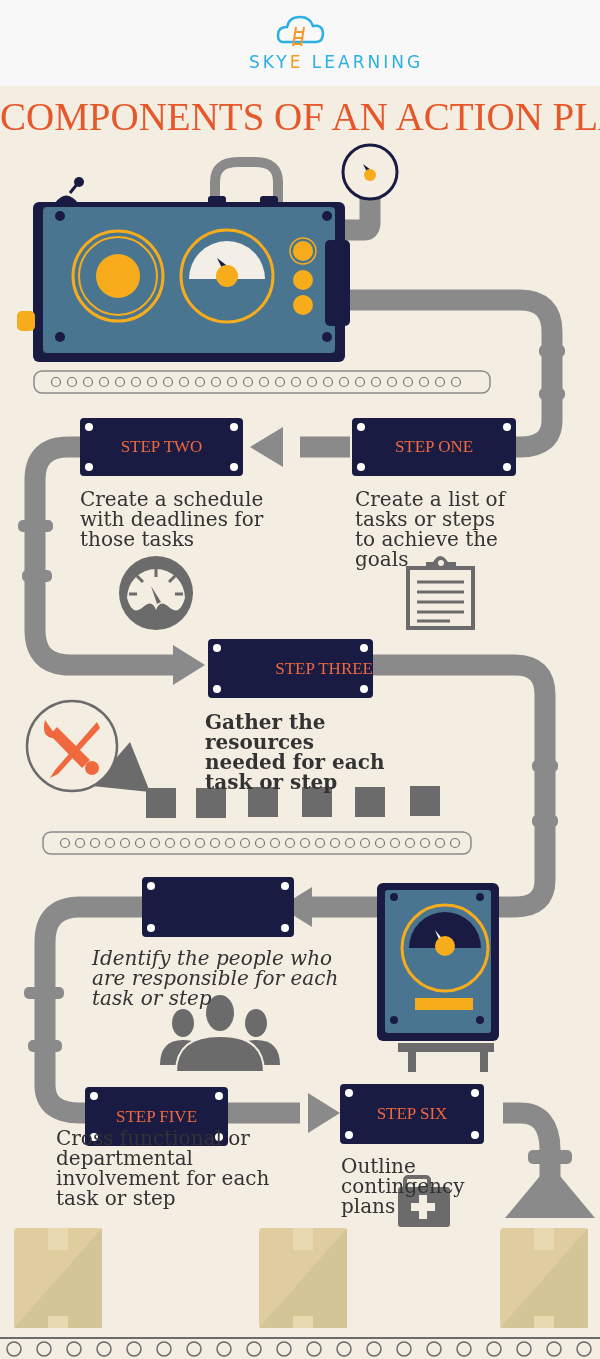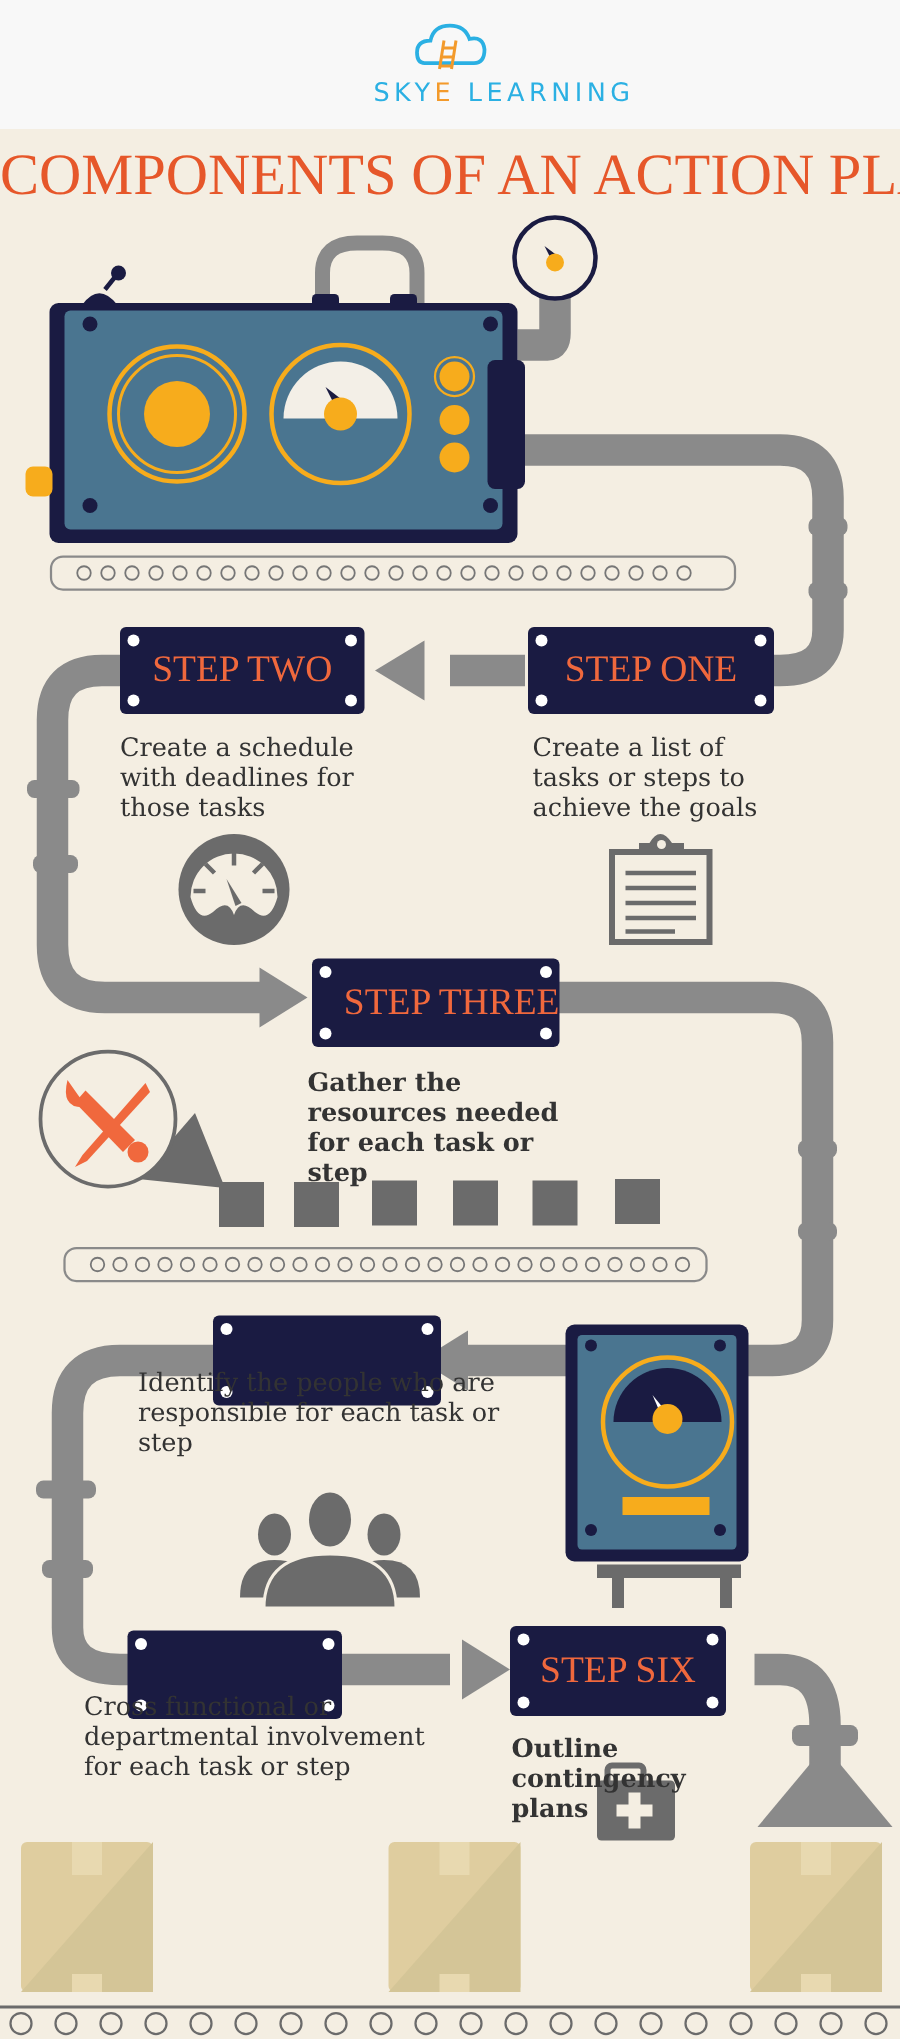--- a/index.html
+++ b/index.html
@@ -6,25 +6,25 @@
   html, body { width: 600px; height: 1359px; overflow: hidden; background: #f4eee2; }
   body { position: relative; font-family: "DejaVu Serif", serif; }
   .header { position: absolute; left: 0; top: 0; width: 600px; height: 86px; background: #f8f8f8; }
   .brand { position: absolute; left: 0; top: 52px; width: 600px; text-align: center;
     font-family: "DejaVu Sans", sans-serif; font-size: 17px; letter-spacing: 3px; color: #2bb0e3; margin-left: 36px; }
   .brand .e { color: #f39a2b; }
   .title { position: absolute; left: 0; top: 94px; width: 600px; text-align: center;
     font-family: "Liberation Serif", serif; font-size: 39px; color: #e6572a; letter-spacing: 0px; white-space: nowrap; }
   svg.art { position: absolute; left: 0; top: 0; }
   .plate { position: absolute; background: #1a1b42; border-radius: 4px; display: flex; align-items: center; justify-content: center;
-    color: #f0683d; font-family: "Liberation Serif", serif; font-size: 25px; white-space: nowrap; }
+    color: #f0683d; font-family: "Liberation Serif", serif; font-size: 17px; white-space: nowrap; }
   .plate .dot { position: absolute; width: 8px; height: 8px; border-radius: 50%; background: #fff; }
   .plate .tl { left: 5px; top: 5px; } .plate .tr { right: 5px; top: 5px; }
   .plate .bl { left: 5px; bottom: 5px; } .plate .br { right: 5px; bottom: 5px; }
-  .desc { position: absolute; font-family: "DejaVu Serif", serif; font-size: 17px; line-height: 20px; color: #333; }
+  .desc { position: absolute; font-family: "DejaVu Serif", serif; font-size: 20px; line-height: 20px; color: #333; }
 </style>
 </head>
 <body>
 
 <div class="header"></div>
 <div class="brand"><span>SKY</span><span class="e">E</span><span> LEARNING</span></div>
 <div class="title">COMPONENTS OF AN ACTION PLAN</div>
 
 <svg class="art" width="600" height="1359" viewBox="0 0 600 1359">
 
@@ -307,27 +307,28 @@
     <i class="dot tl"></i>
     <i class="dot tr"></i>
     <i class="dot bl"></i>
     <i class="dot br"></i>
   </div>
 <div class="plate" style="left:85px;top:1087px;width:143px;height:59px;">
     <i class="dot tl"></i>
     <i class="dot tr"></i>
     <i class="dot bl"></i>
     <i class="dot br"></i>
+    <span>STEP FIVE</span>
   </div>
 <div class="plate" style="left:340px;top:1084px;width:144px;height:60px;">
     <i class="dot tl"></i>
     <i class="dot tr"></i>
     <i class="dot bl"></i>
     <i class="dot br"></i>
     <span>STEP SIX</span>
   </div>
 
 <div class="desc" style="left:355px;top:489px;width:165px;">Create a list of tasks or steps to achieve the goals</div>
 <div class="desc" style="left:80px;top:489px;width:190px;">Create a schedule with deadlines for those tasks</div>
 <div class="desc" style="left:205px;top:712px;width:190px;font-weight:bold;">Gather the resources needed for each task or step</div>
-<div class="desc" style="left:92px;top:912px;width:260px;">Identify the people who are responsible for each task or step</div>
+<div class="desc" style="left:92px;top:948px;width:260px;font-style:italic;">Identify the people who are responsible for each task or step</div>
 <div class="desc" style="left:56px;top:1128px;width:240px;">Cross functional or departmental involvement for each task or step</div>
-<div class="desc" style="left:341px;top:1156px;width:165px;font-weight:bold;">Outline contingency plans</div>
+<div class="desc" style="left:341px;top:1156px;width:165px;">Outline contingency plans</div>
 
 </body></html>

